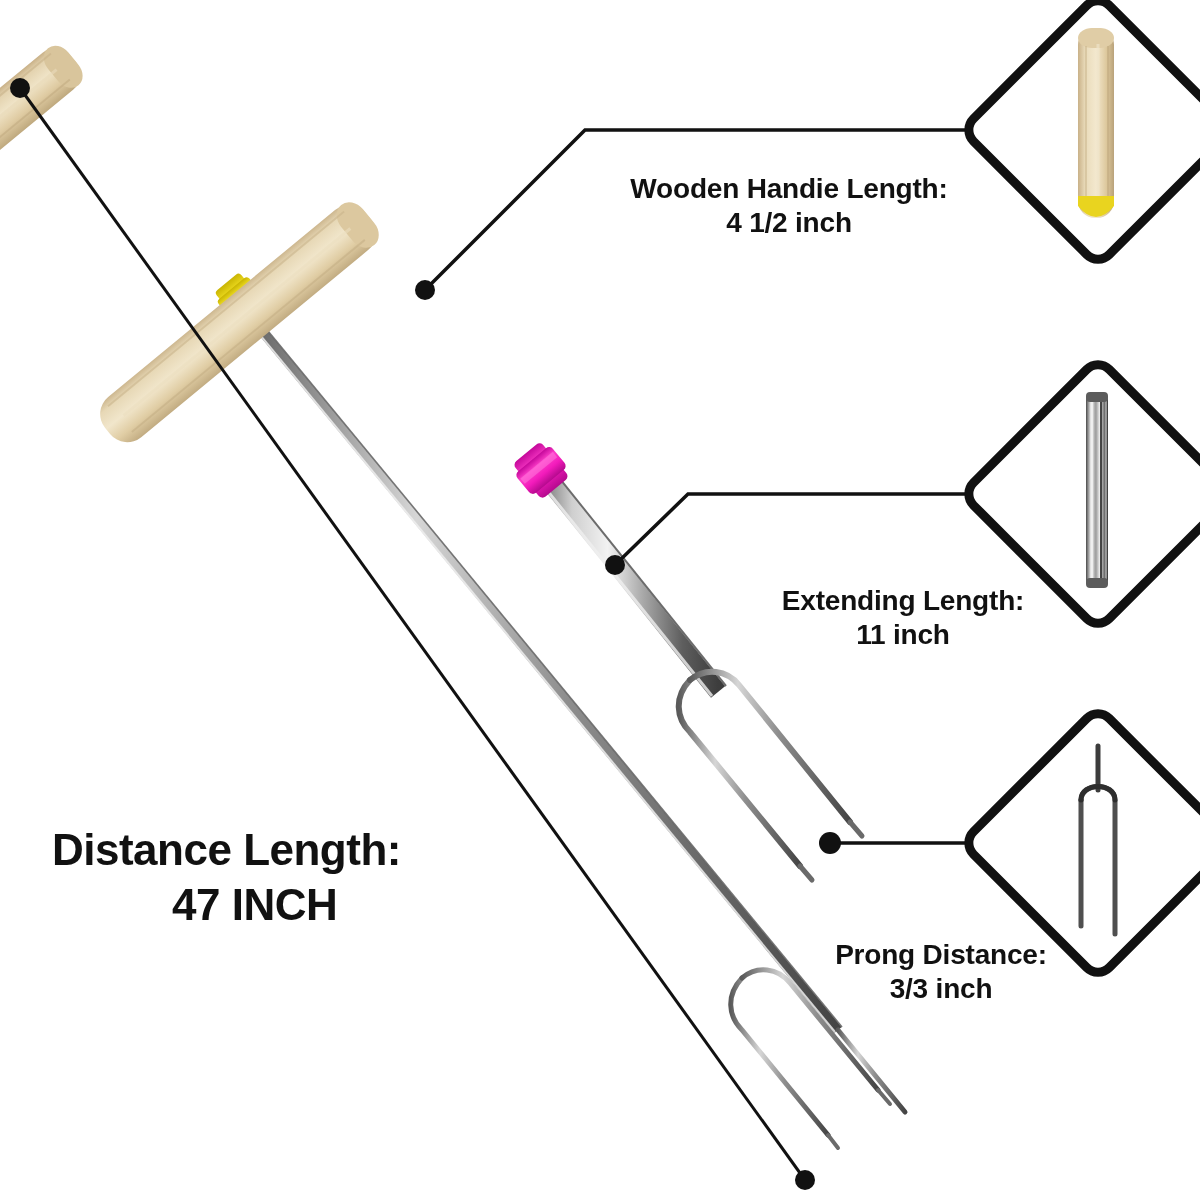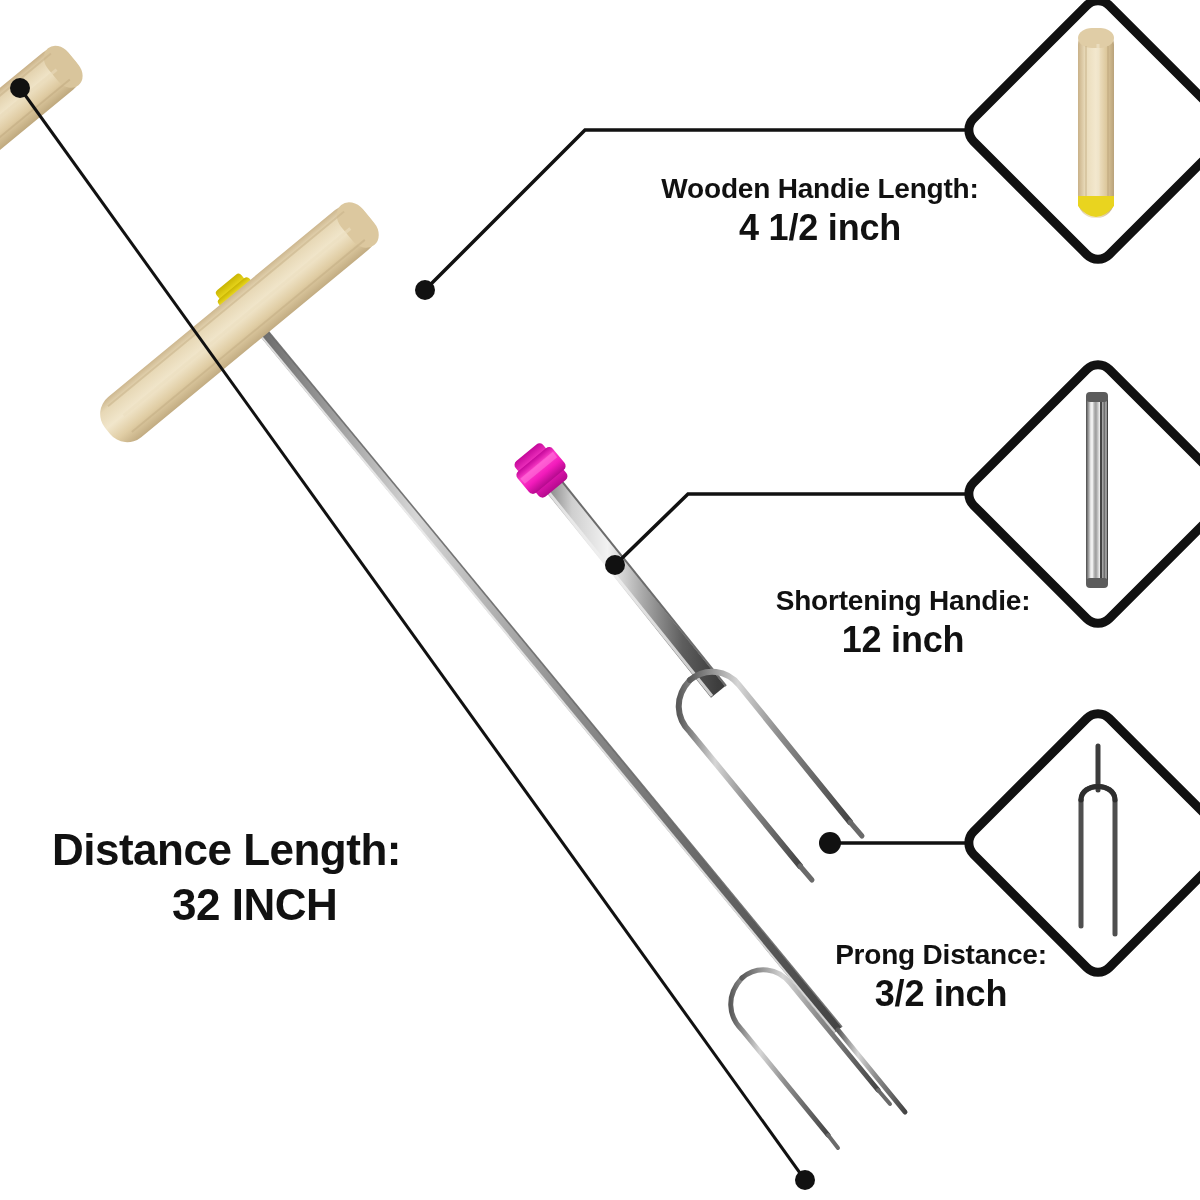--- a/index.html
+++ b/index.html
@@ -3,21 +3,21 @@
 <meta charset="utf-8">
 <style>
   html,body{margin:0;padding:0;background:#ffffff;}
   body{width:1200px;height:1200px;overflow:hidden;
        font-family:"Liberation Sans","DejaVu Sans",sans-serif;}
   #stage{position:relative;width:1200px;height:1200px;background:#ffffff;}
   svg.layer{position:absolute;left:0;top:0;width:1200px;height:1200px;}
   .calloutText{position:absolute;text-align:center;color:#111111;
                font-weight:700;letter-spacing:-0.2px;line-height:1.22;}
   .calloutText .l1{display:block;font-size:28px;white-space:nowrap;}
-  .calloutText .l2{display:block;font-size:36px;white-space:nowrap;}
+  .calloutText .l2{display:block;font-size:28px;white-space:nowrap;}
   #mainLabel{position:absolute;left:52px;top:822px;color:#111111;font-weight:700;
              line-height:1.25;letter-spacing:-0.5px;}
   #mainLabel .m1{display:block;font-size:44px;white-space:nowrap;}
   #mainLabel .m2{display:block;font-size:44px;white-space:nowrap;padding-left:120px;}
 </style>
 </head>
 <body>
 
 <div id="stage">
 
@@ -190,31 +190,31 @@
         <path d="M 1098 746 L 1098 790" stroke="#3C3C3C" stroke-width="5"></path>
         <path d="M 1081 800 C 1081 782 1115 782 1115 800 L 1115 934"></path>
         <path d="M 1081 800 L 1081 926"></path>
         <path d="M 1081 800 C 1081 782 1115 782 1115 800" stroke="#2E2E2E"></path>
       </g>
     </g>
   </svg>
 
   <div id="mainLabel">
     <span class="m1">Distance Length:</span>
-    <span class="m2">32 INCH</span>
-  </div>
-
-  <div class="calloutText" style="left:629px;top:172px;width:382px;">
+    <span class="m2">47 INCH</span>
+  </div>
+
+  <div class="calloutText" style="left:598px;top:172px;width:382px;">
     <span class="l1">Wooden Handie Length:</span>
     <span class="l2">4 1/2 inch</span>
   </div>
 
   <div class="calloutText" style="left:712px;top:584px;width:382px;">
-    <span class="l1">Shortening Handie:</span>
-    <span class="l2">12 inch</span>
+    <span class="l1">Extending Length:</span>
+    <span class="l2">11 inch</span>
   </div>
 
   <div class="calloutText" style="left:750px;top:938px;width:382px;">
     <span class="l1">Prong Distance:</span>
-    <span class="l2">3/2 inch</span>
+    <span class="l2">3/3 inch</span>
   </div>
 
 </div>
 
 </body></html>

